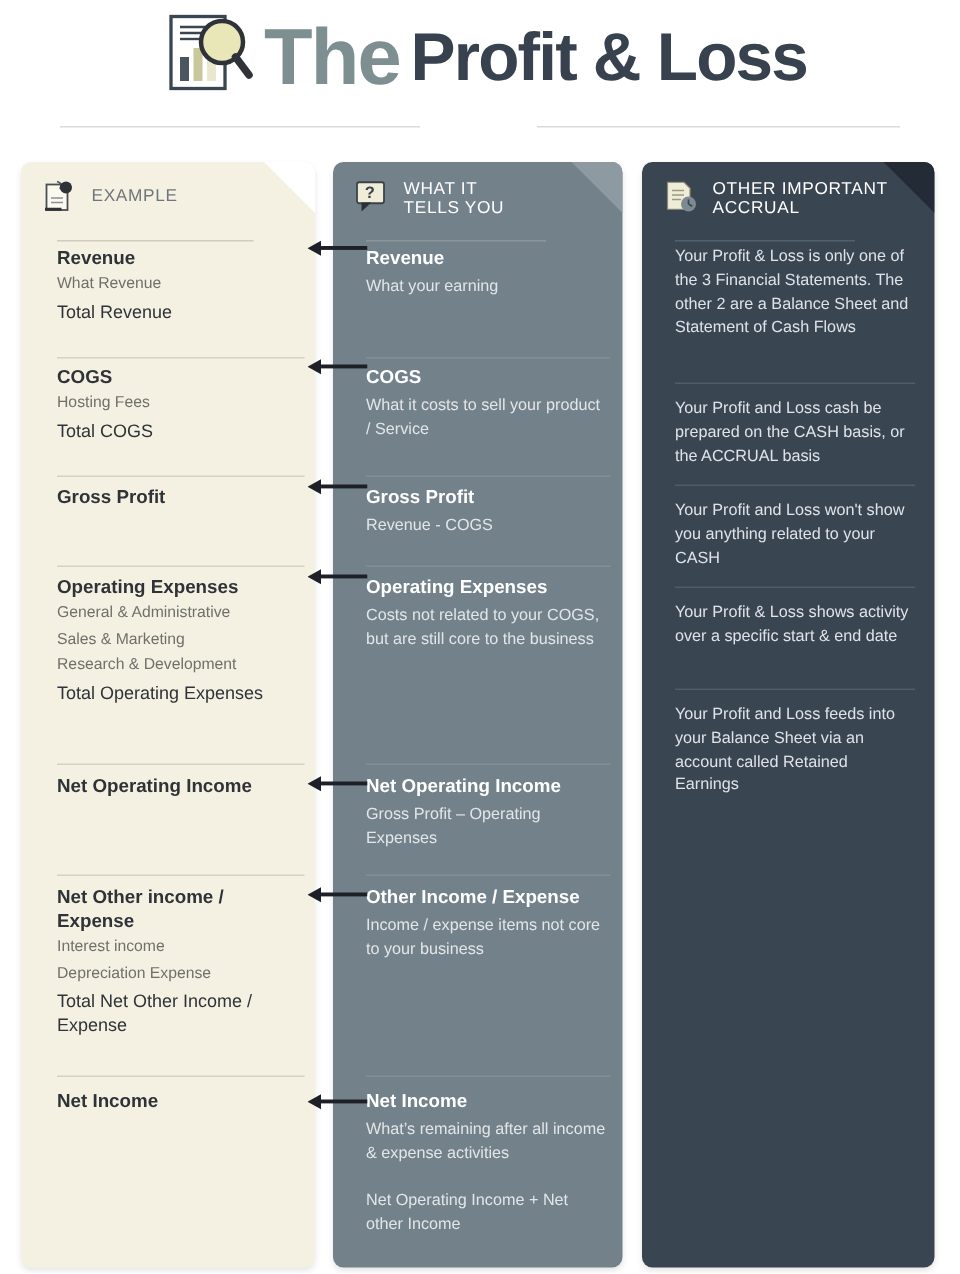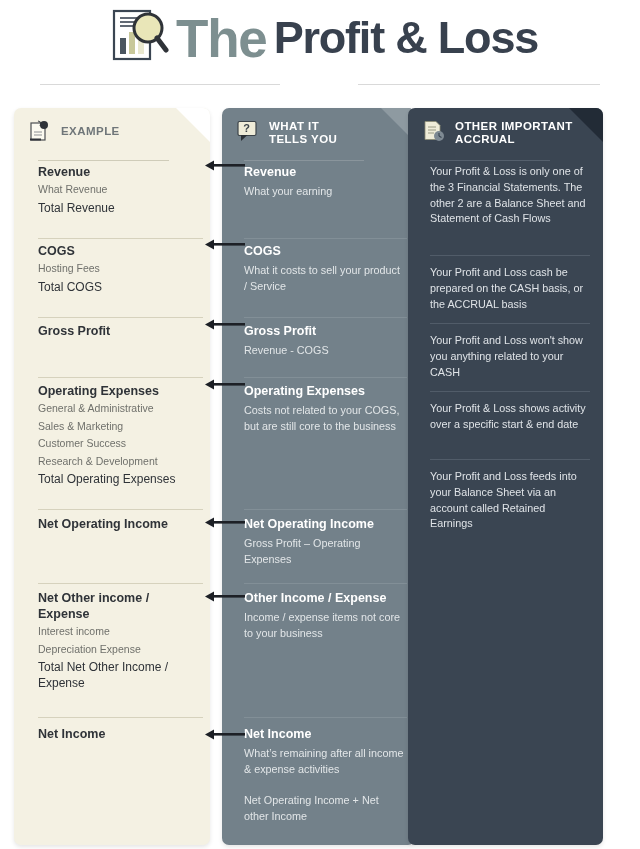--- a/index.html
+++ b/index.html
@@ -19,37 +19,37 @@
   .title .t1 { font-size:53px; font-weight:bold; color:#7d8f90; letter-spacing:-1.2px;text-align:right; }
   .title .t2 { font-size:45px; font-weight:bold; color:#38414e; letter-spacing:-1.2px; margin-left:7px; }
   .hr-left  { position:absolute; left:40px;  top:84px; width:240px; height:1px; background:#d9d9d9; }
   .hr-right { position:absolute; left:358px; top:84px; width:242px; height:1px; background:#d9d9d9; }
 
   
   .panel { position:absolute; top:108px; height:737px; border-radius:7px;
            box-shadow:0 2px 4px rgba(0,0,0,.10); overflow:hidden; }
   .panel.p1 { left:14px;  width:196px; background:#f4f1e3; }
   .panel.p2 { left:222px; width:193px; background:#73818a; }
-  .panel.p3 { left:408px; width:195px; background:#3a4552; }
+  .panel.p3 { left:428px; width:195px; background:#3a4552; }
 
   
   .fold { position:absolute; right:0; top:0; width:34px; height:34px; }
   .fold .a { position:absolute; right:0; top:0; width:0; height:0;
              border-left:34px solid transparent; }
   .p1 .fold .a { border-top:34px solid #ffffff; }
   .fold .b { position:absolute; right:0; top:0; width:0; height:0;
              border-left:34px solid transparent; }
   .p2 .fold .b { border-top:34px solid #8e9aa1; }
   .p3 .fold .b { border-top:34px solid #222b36; }
 
   
   .phead { position:absolute; left:0; top:0; width:100%; height:46px;
            display:flex; align-items:flex-start; padding:12px 0 0 14px; }
   .phead .picon { width:24px; height:24px; flex:0 0 24px; margin-right:9px; margin-top:-1px; }
-  .phead .ptitle { font-size:11.5px; font-weight:bold; letter-spacing:.45px; line-height:12.5px; }
+  .phead .ptitle { font-size:11.5px; font-weight:normal; letter-spacing:.45px; line-height:12.5px; }
   .p1 .ptitle { color:#6f7679; padding-top:5px; }
   .p2 .ptitle { color:#ffffff; }
   .p3 .ptitle { color:#ffffff; }
 
   .headrule { position:absolute; height:1px; }
   .p1 .headrule { left:24px; top:52px; width:131px; background:#cfccb9; }
   .p2 .headrule { left:22px; top:52px; width:120px; background:#8a959c; }
   .p3 .headrule { left:22px; top:52px; width:120px; background:#55606d; }
 
   
@@ -145,21 +145,20 @@
 
       <div class="c1-sec" style="top:159px;">
         <div class="c1-h">Gross Profit</div>
       </div>
       <div class="c1-rule" style="top:213px;"></div>
 
       <div class="c1-sec" style="top:219px;">
         <div class="c1-h">Operating Expenses</div>
         <div class="c1-li">General &amp; Administrative</div>
         <div class="c1-li">Sales &amp; Marketing</div>
-        <div class="c1-li">Customer Success</div>
         <div class="c1-li">Research &amp; Development</div>
         <div class="c1-tot">Total Operating Expenses</div>
       </div>
       <div class="c1-rule" style="top:345px;"></div>
 
       <div class="c1-sec" style="top:352px;">
         <div class="c1-h">Net Operating Income</div>
       </div>
       <div class="c1-rule" style="top:419px;"></div>
 

